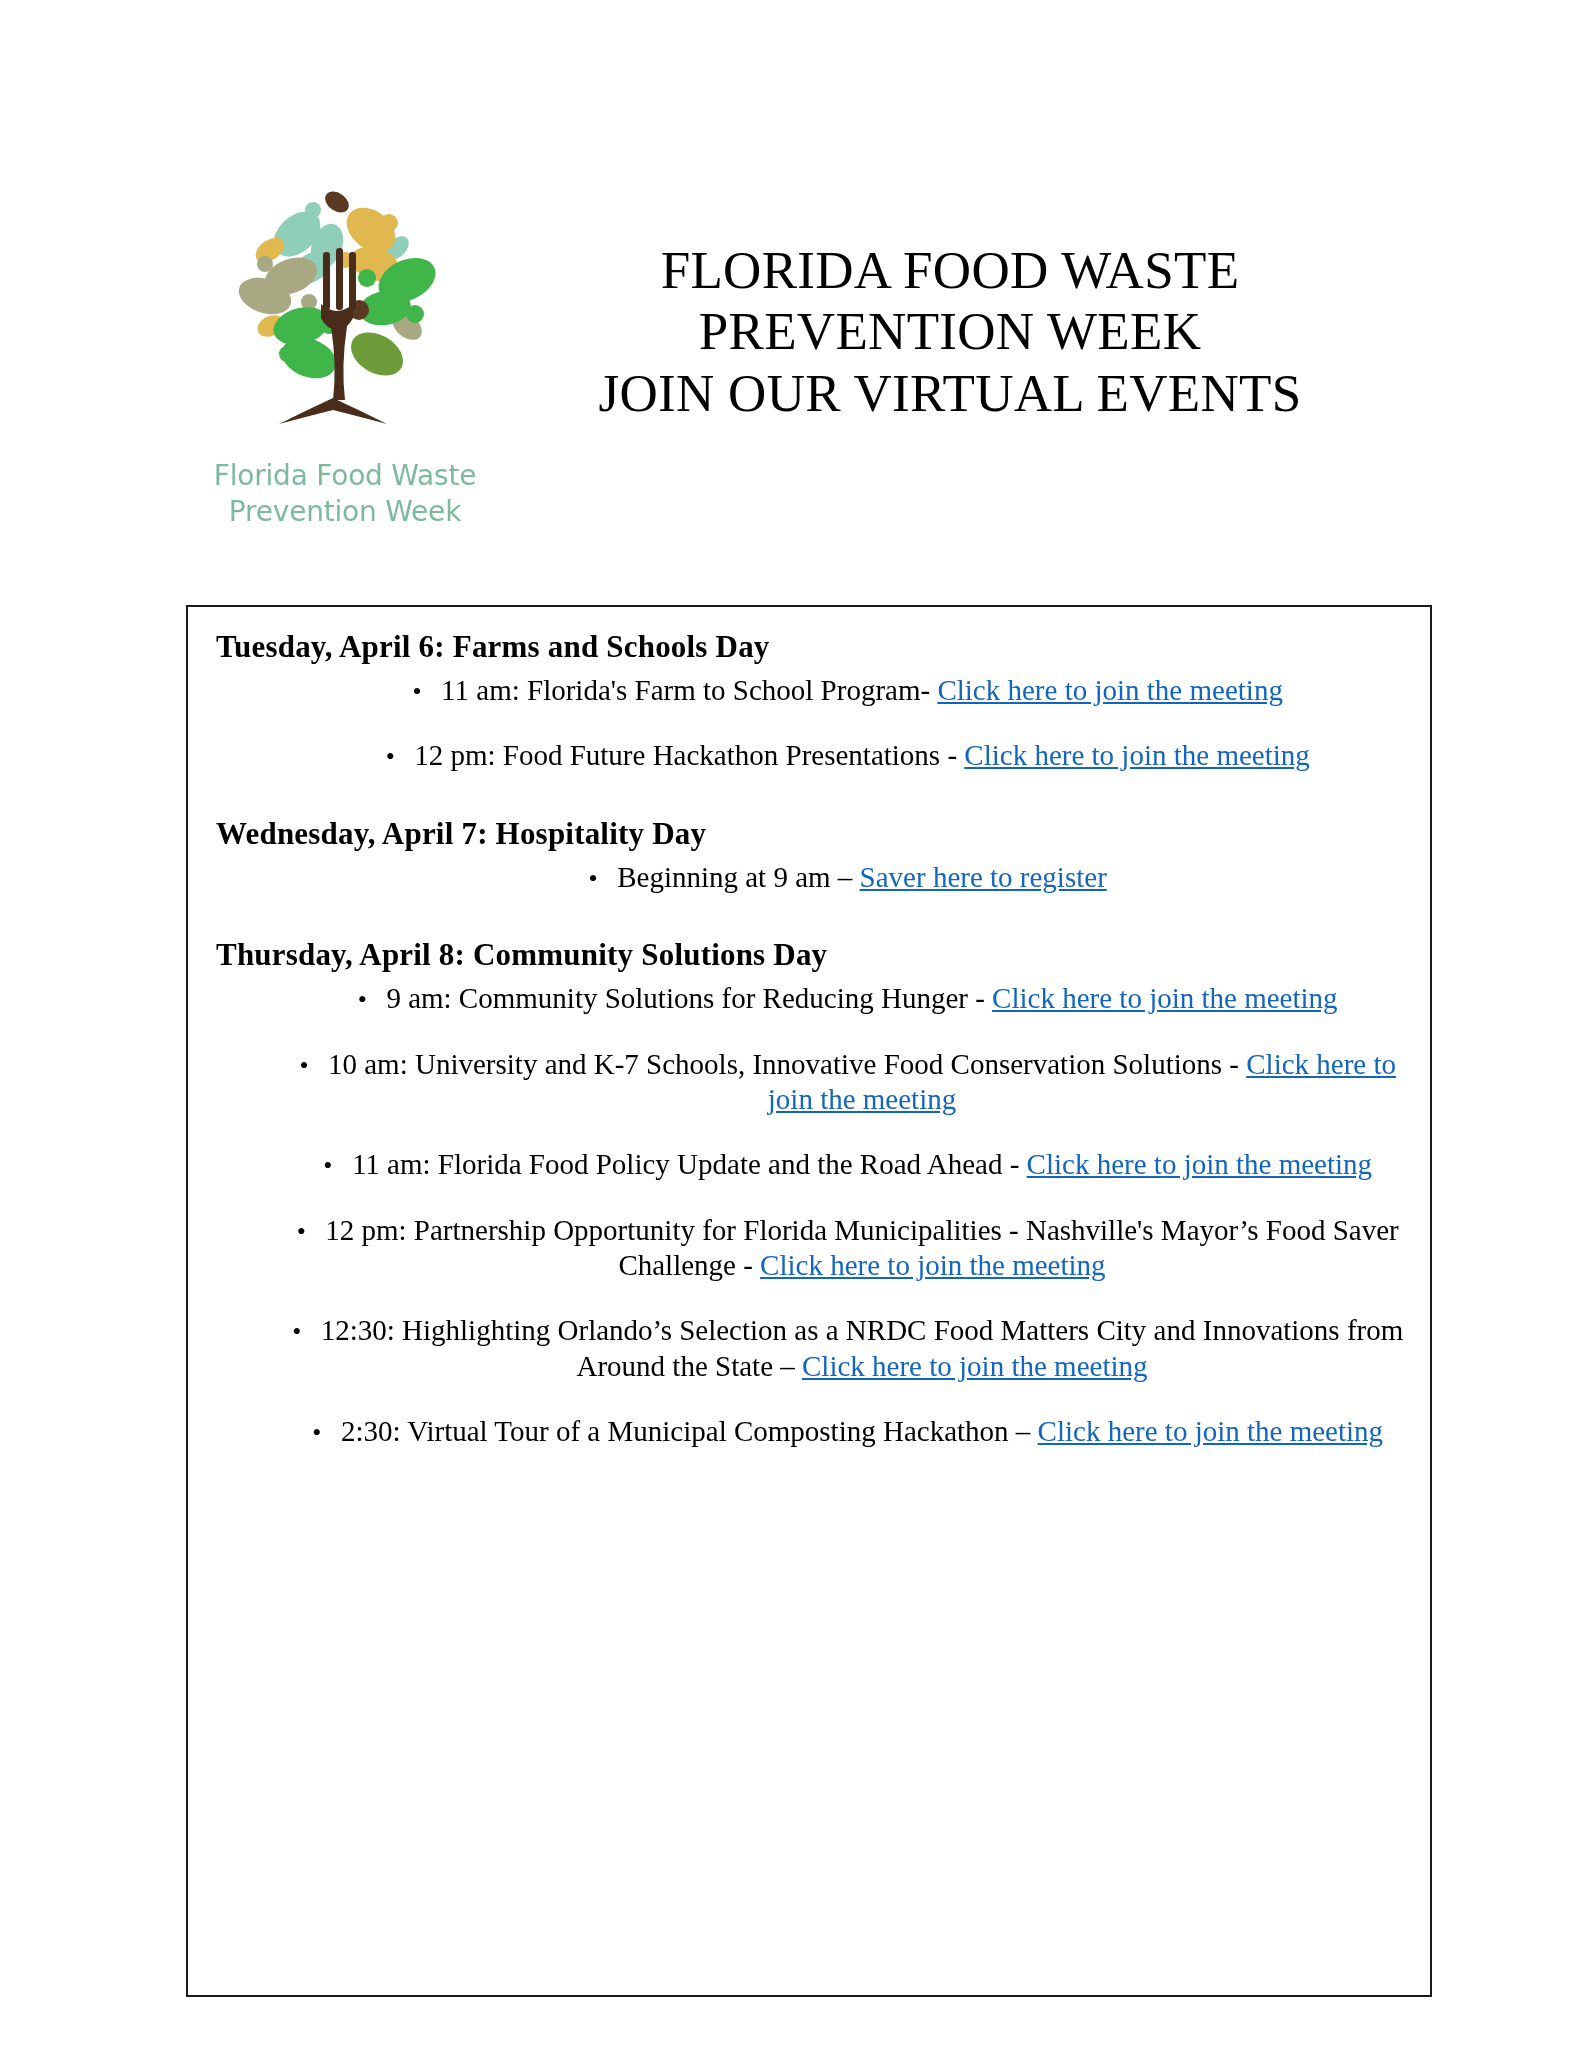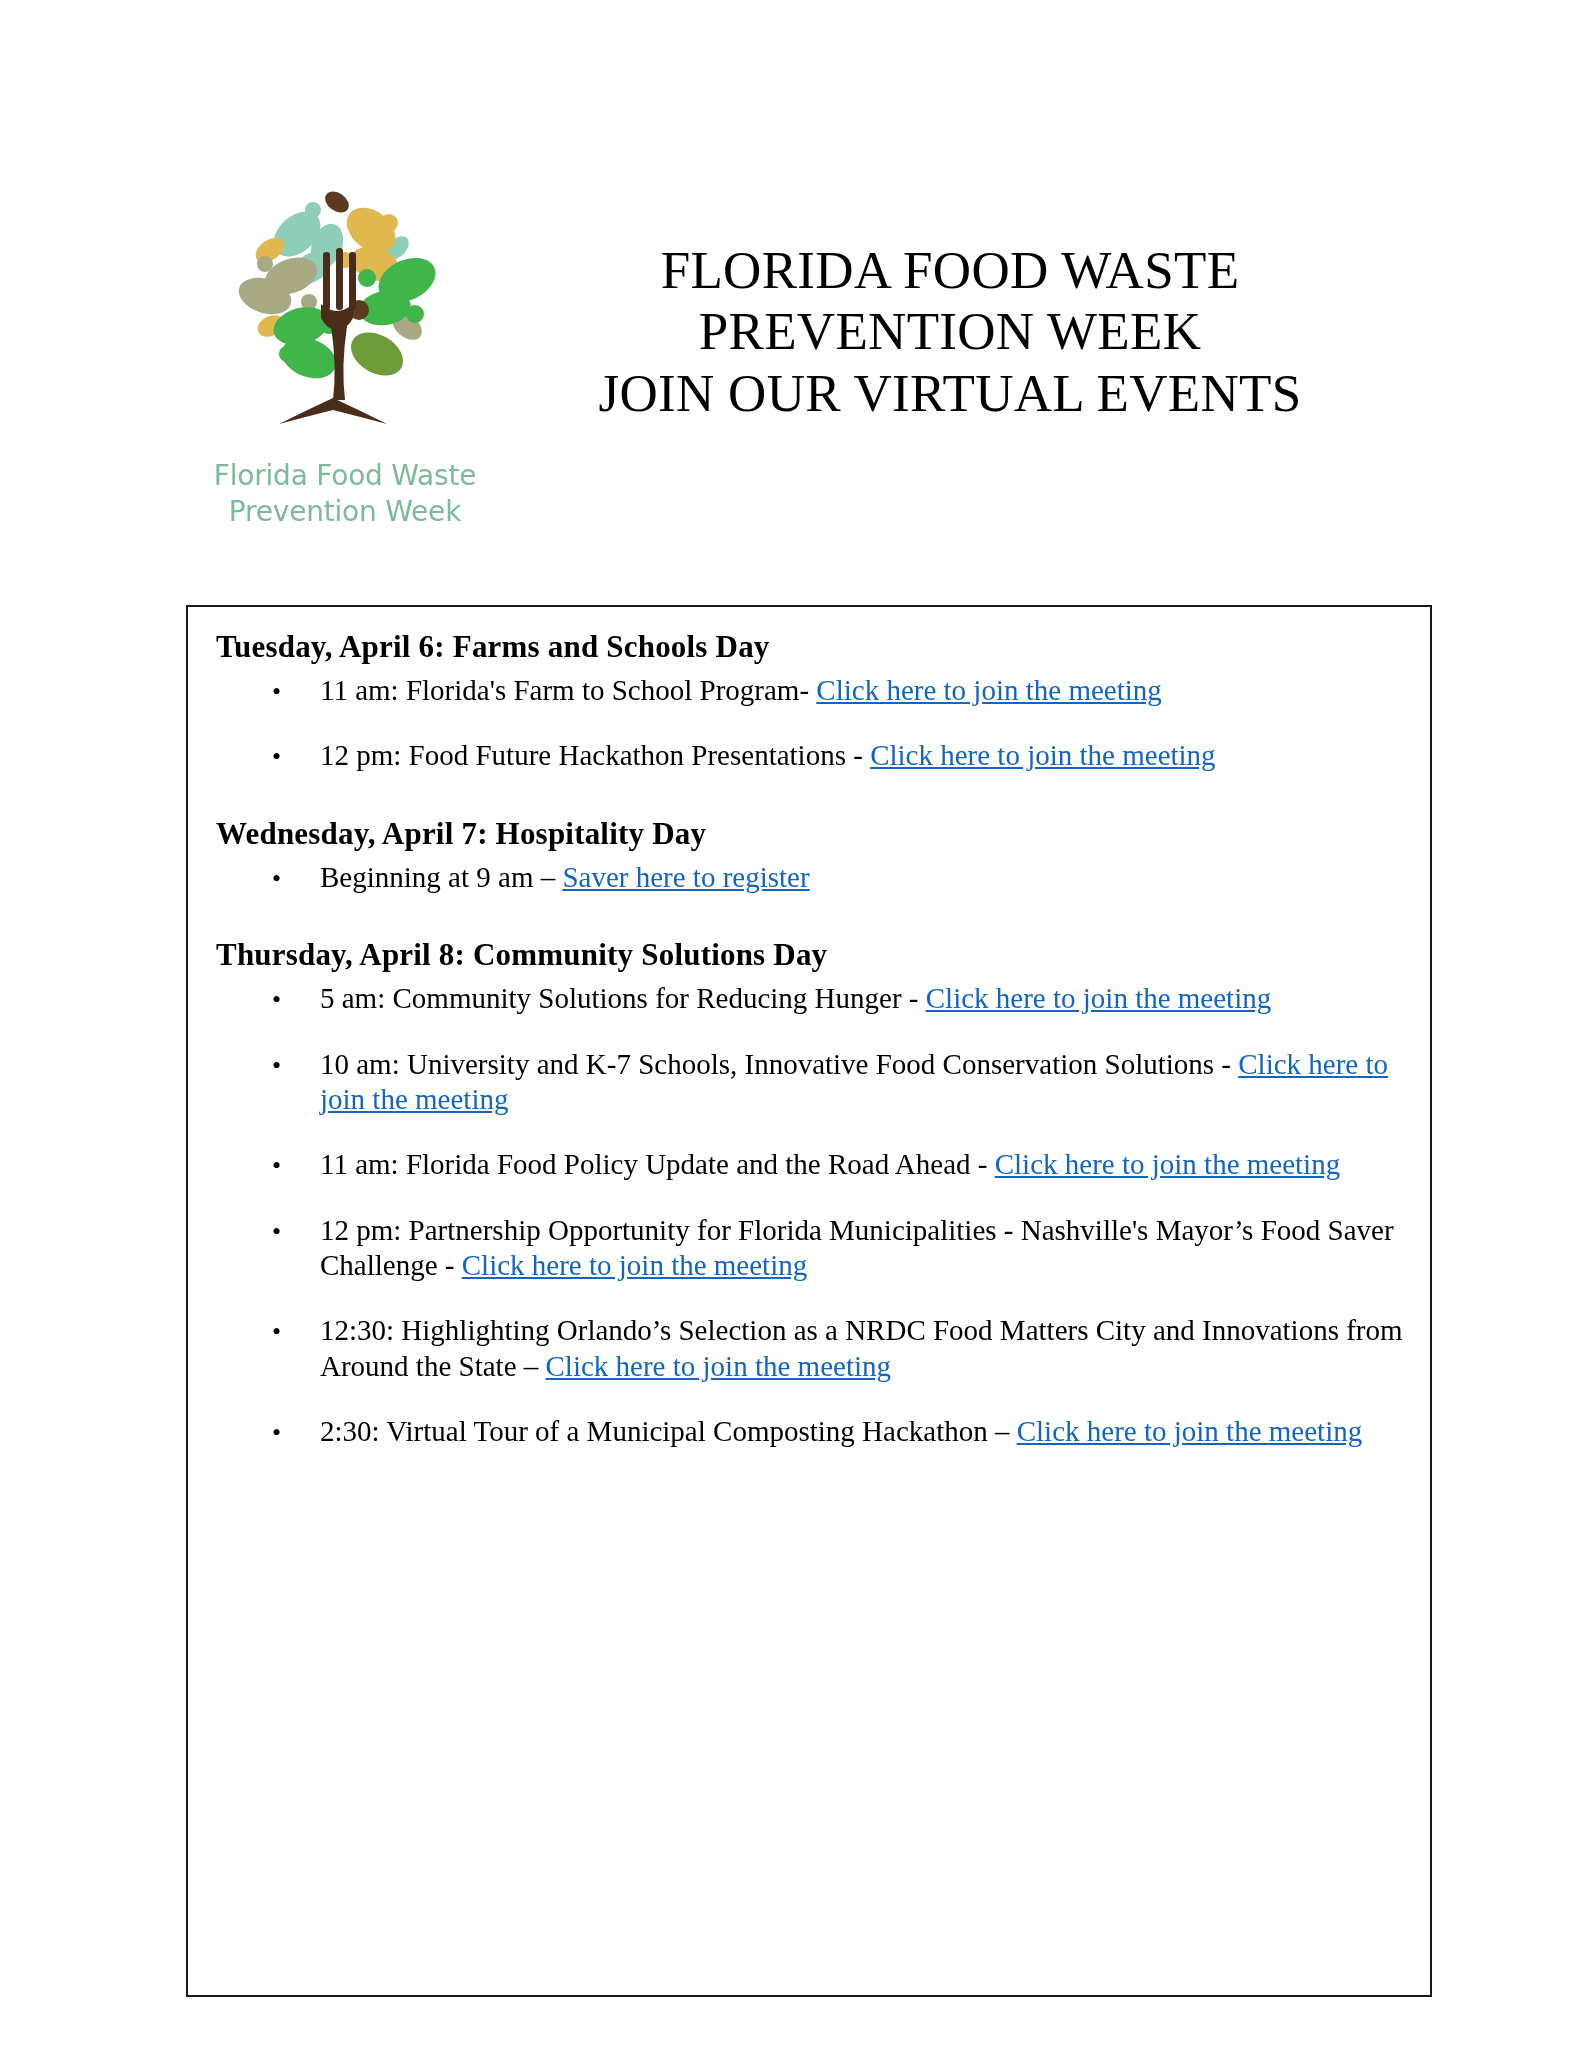--- a/index.html
+++ b/index.html
@@ -92,20 +92,21 @@
     padding: 0;
   }
   ul.event-list > li {
     position: relative;
     font-size: 29px;
     line-height: 1.22;
     margin: 0 0 30px 0;
     padding-left: 48px;
     text-indent: -48px;
     margin-left: 58px;
+    text-align: center;
   }
   ul.event-list > li:last-child { margin-bottom: 0; }
 
   .bullet {
     display: inline-block;
     width: 48px;
     text-indent: 0;
     font-size: 26px;
     vertical-align: baseline;
   }
@@ -187,21 +188,21 @@
       <ul class="event-list">
         <li><span class="bullet">•</span><span class="item-text">11 am: Florida's Farm to School Program- </span><a class="meeting-link" href="#">Click here to join the meeting</a></li>
         <li><span class="bullet">•</span><span class="item-text">12 pm: Food Future Hackathon Presentations - </span><a class="meeting-link" href="#">Click here to join the meeting</a></li>
       </ul>
       <div class="day-heading spaced">Wednesday, April 7: Hospitality Day</div>
       <ul class="event-list">
         <li><span class="bullet">•</span><span class="item-text">Beginning at 9 am – </span><a class="meeting-link" href="#">Saver here to register</a></li>
       </ul>
       <div class="day-heading spaced">Thursday, April 8: Community Solutions Day</div>
       <ul class="event-list">
-        <li><span class="bullet">•</span><span class="item-text">5 am: Community Solutions for Reducing Hunger - </span><a class="meeting-link" href="#">Click here to join the meeting</a></li>
+        <li><span class="bullet">•</span><span class="item-text">9 am: Community Solutions for Reducing Hunger - </span><a class="meeting-link" href="#">Click here to join the meeting</a></li>
         <li><span class="bullet">•</span><span class="item-text">10 am: University and K-7 Schools, Innovative Food Conservation Solutions - </span><a class="meeting-link" href="#">Click here to join the meeting</a></li>
         <li><span class="bullet">•</span><span class="item-text">11 am: Florida Food Policy Update and the Road Ahead - </span><a class="meeting-link" href="#">Click here to join the meeting</a></li>
         <li><span class="bullet">•</span><span class="item-text">12 pm: Partnership Opportunity for Florida Municipalities - Nashville's Mayor’s Food Saver Challenge - </span><a class="meeting-link" href="#">Click here to join the meeting</a></li>
         <li><span class="bullet">•</span><span class="item-text">12:30: Highlighting Orlando’s Selection as a NRDC Food Matters City and Innovations from Around the State – </span><a class="meeting-link" href="#">Click here to join the meeting</a></li>
         <li><span class="bullet">•</span><span class="item-text">2:30: Virtual Tour of a Municipal Composting Hackathon – </span><a class="meeting-link" href="#">Click here to join the meeting</a></li>
       </ul>
     </div>
 </div>
 
 </body></html>

